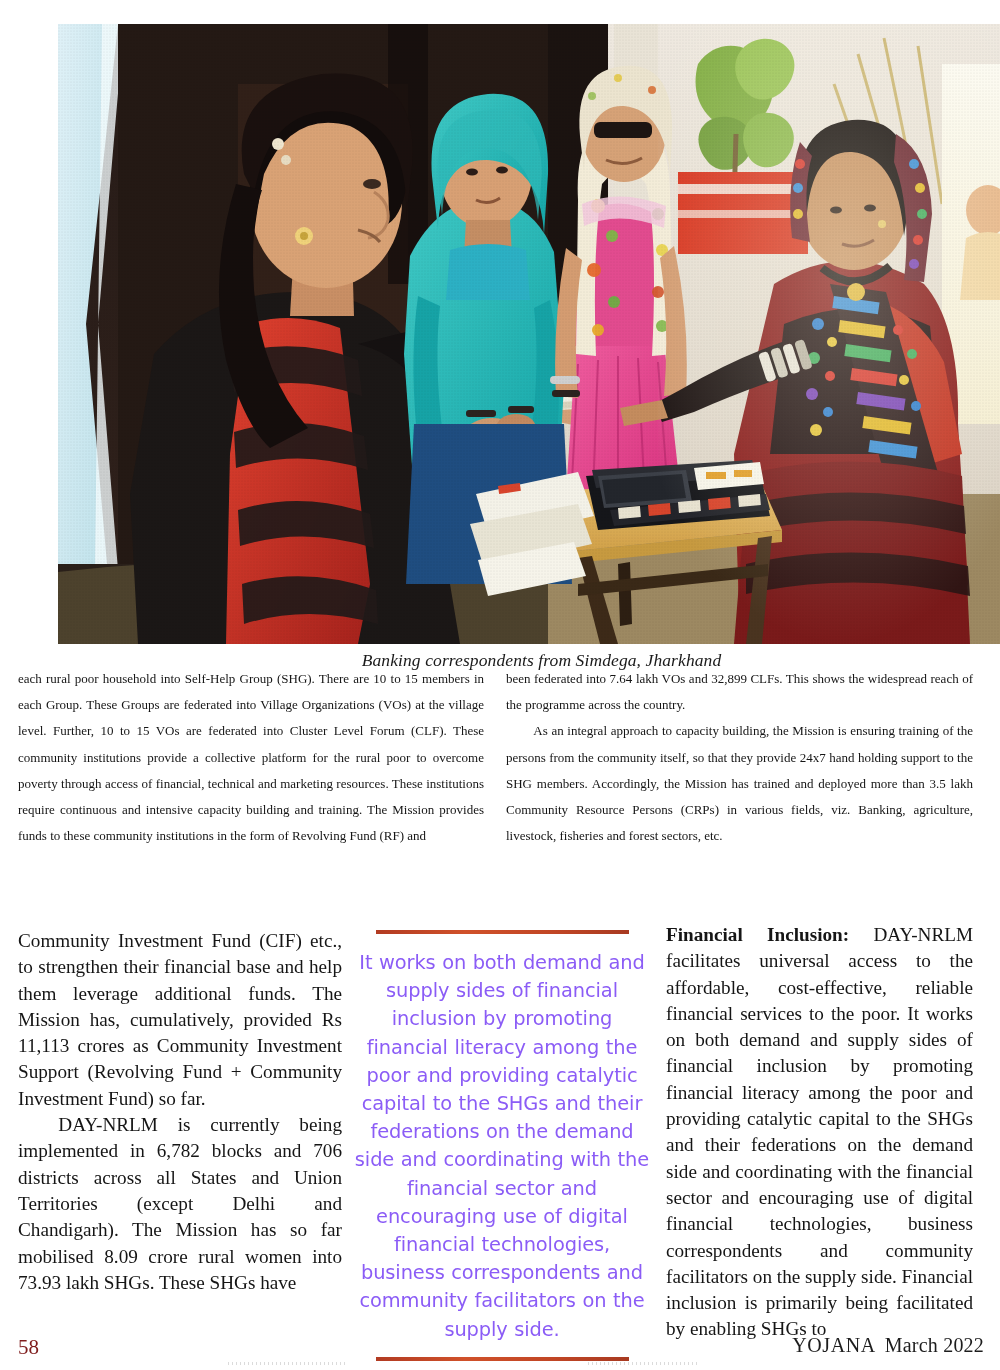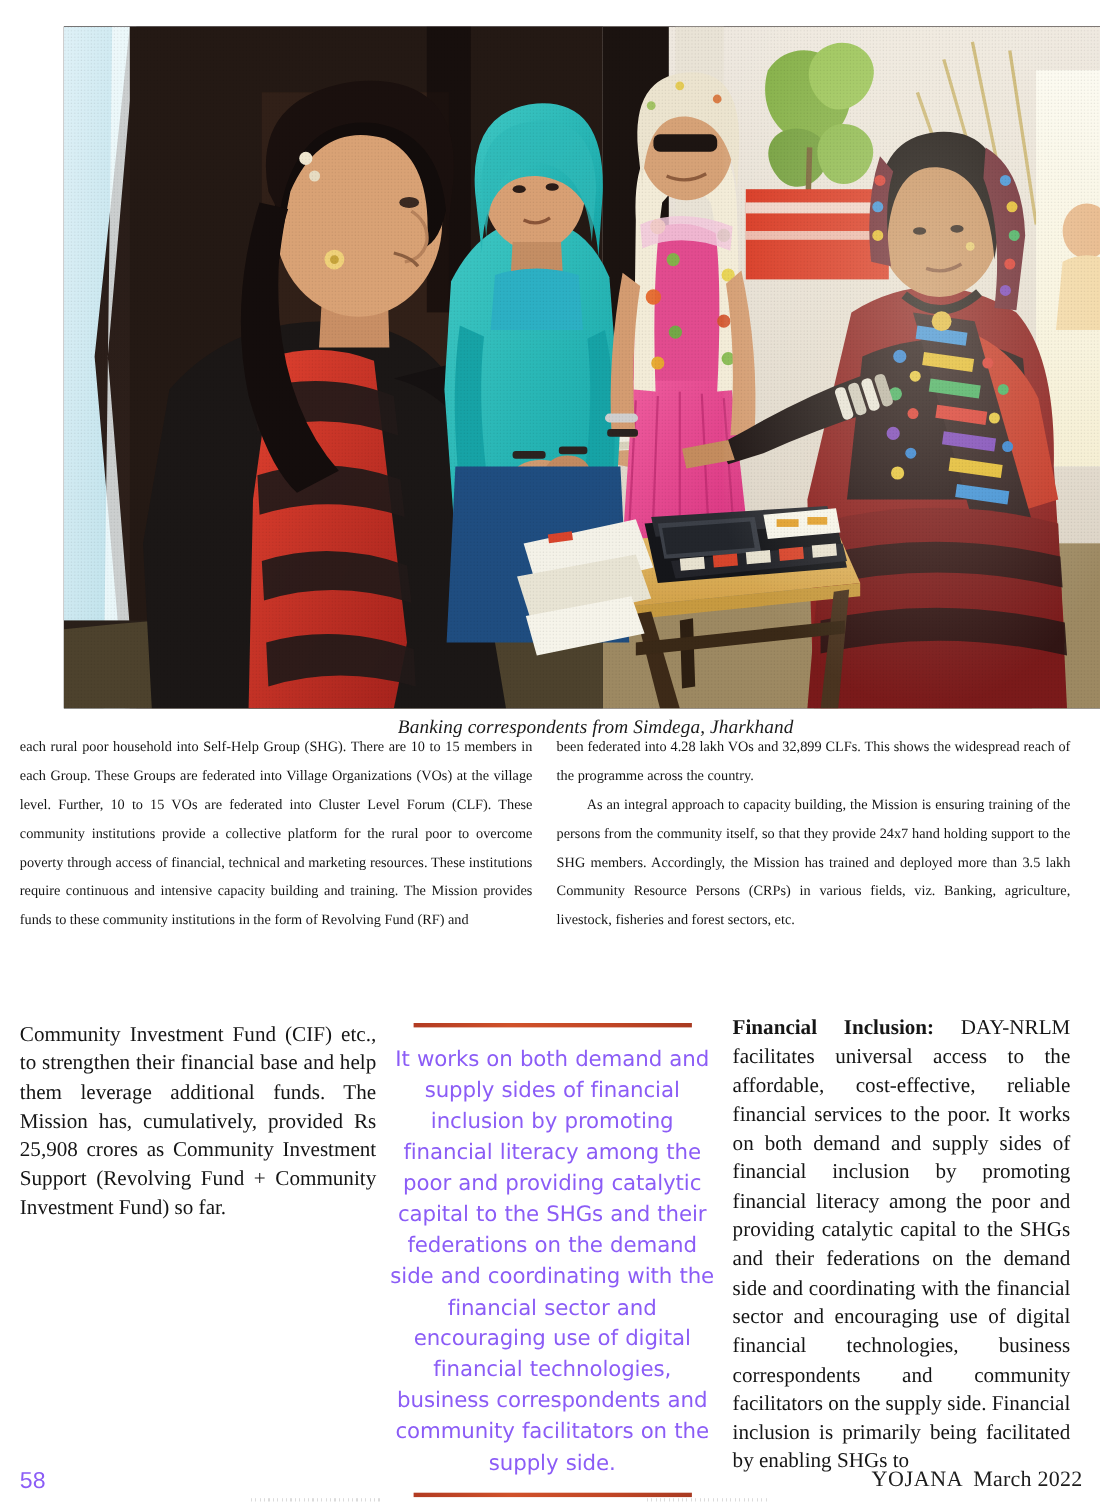--- a/index.html
+++ b/index.html
@@ -97,22 +97,22 @@
     letter-spacing: -0.1px;
     word-spacing: 0.5px;
   }
 
   
   .footer-page-number {
     position: absolute;
     left: 18px;
     top: 1335px;
     font-size: 21px;
-    color: #8b5cf6;
-    font-family: Liberation Sans, sans-serif;
+    color: #7f1d1d;
+    font-family: Liberation Serif, serif;
   }
   .footer-publication {
     position: absolute;
     right: 16px;
     top: 1334px;
     font-size: 20px;
     color: #1d1d1d;
     font-family: "Liberation Serif", "DejaVu Serif", serif;
     letter-spacing: .2px;
     white-space: nowrap;
@@ -458,25 +458,26 @@
     </svg>
   </div>
   <figcaption class="caption">Banking correspondents from Simdega, Jharkhand</figcaption>
 </figure>
 
 <div class="col" id="left-col-top">
   <p>each rural poor household into Self-Help Group (SHG). There are 10 to 15 members in each Group. These Groups are federated into Village Organizations (VOs) at the village level. Further, 10 to 15 VOs are federated into Cluster Level Forum (CLF). These community institutions provide a collective platform for the rural poor to overcome poverty through access of financial, technical and marketing resources. These institutions require continuous and intensive capacity building and training. The Mission provides funds to these community institutions in the form of Revolving Fund (RF) and</p>
 </div>
 
 <div class="col col-narrow" id="left-col-mid">
-  <p>Community Investment Fund (CIF) etc., to strengthen their financial base and help them leverage additional funds. The Mission has, cumulatively, provided Rs 25,908 crores as Community Investment Support (Revolving Fund + Community Investment Fund) so far.</p>
+  <p>Community Investment Fund (CIF) etc., to strengthen their financial base and help them leverage additional funds. The Mission has, cumulatively, provided Rs 11,113 crores as Community Investment Support (Revolving Fund + Community Investment Fund) so far.</p>
+  <p>DAY-NRLM is currently being implemented in 6,782 blocks and 706 districts across all States and Union Territories (except Delhi and Chandigarh). The Mission has so far mobilised 8.09 crore rural women into 73.93 lakh SHGs. These SHGs have</p>
 </div>
 
 <div class="col" id="right-col-top">
-  <p>been federated into 4.28 lakh VOs and 32,899 CLFs. This shows the widespread reach of the programme across the country.</p>
+  <p>been federated into 7.64 lakh VOs and 32,899 CLFs. This shows the widespread reach of the programme across the country.</p>
   <p>As an integral approach to capacity building, the Mission is ensuring training of the persons from the community itself, so that they provide 24x7 hand holding support to the SHG members. Accordingly, the Mission has trained and deployed more than 3.5 lakh Community Resource Persons (CRPs) in various fields, viz. Banking, agriculture, livestock, fisheries and forest sectors, etc.</p>
 </div>
 
 <div class="col col-narrow" id="right-col-mid">
   <p><span class="lead-in">Financial Inclusion:</span><span> DAY-NRLM facilitates universal access to the affordable, cost-effective, reliable financial services to the poor. It works on both demand and supply sides of financial inclusion by promoting financial literacy among the poor and providing catalytic capital to the SHGs and their federations on the demand side and coordinating with the financial sector and encouraging use of digital financial technologies, business correspondents and community facilitators on the supply side. Financial inclusion is primarily being facilitated by enabling SHGs to</span></p>
 </div>
 
 <aside class="pullquote">
   <div class="pq-rule top"></div>
   <div class="pq-text">It works on both demand and supply sides of financial inclusion by promoting financial literacy among the poor and providing catalytic capital to the SHGs and their federations on the demand side and coordinating with the financial sector and encouraging use of digital financial technologies, business correspondents and community facilitators on the supply side.</div>

